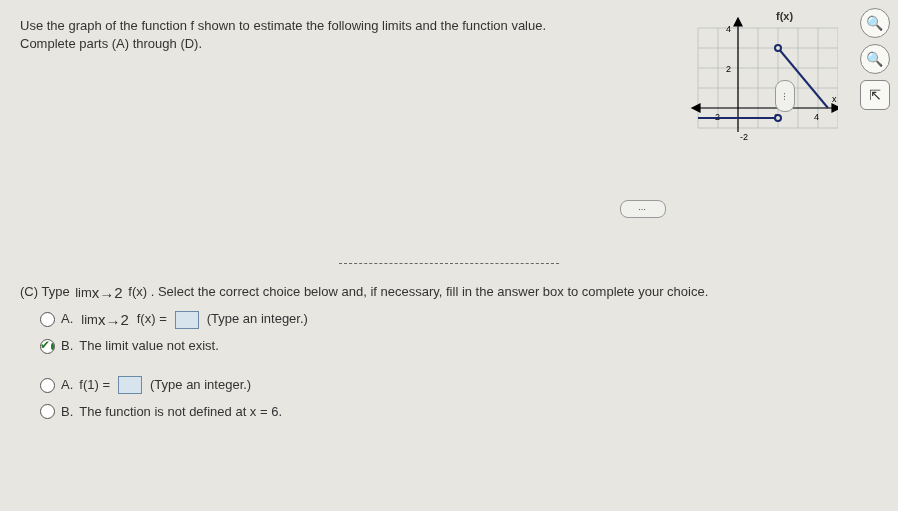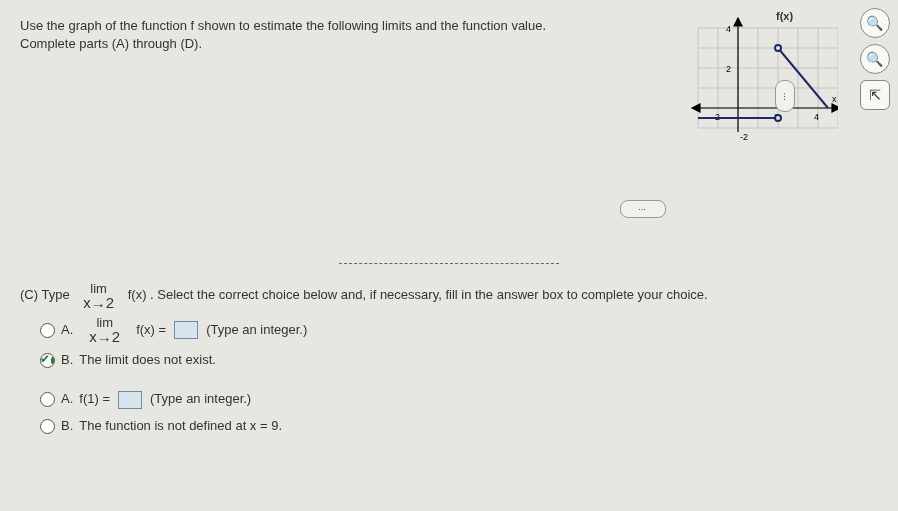--- a/index.html
+++ b/index.html
@@ -119,25 +119,25 @@
   .radio.checked::after {
     content: "";
     width: 7px;
     height: 7px;
     background: #2a7a2a;
     border-radius: 50%;
   }
   .check { color:#2a7a2a; font-size:12px; position:relative; left:-1px; top:-1px;}
   .sub-stack {
     display: inline-flex;
-    flex-direction: column;
+    flex-direction: row;
     align-items: center;
     line-height: 1;
     vertical-align: middle;
-    margin: 0 10px;
+    margin: 0 2px;
   }
   .sub-stack .top { font-size: 13px; }
   .sub-stack .bot { font-size: 15px; }
   .answer-box {
     display: inline-block;
     width: 22px;
     height: 16px;
     background: #d7e4ee;
     border: 1px solid #6a8aa5;
     vertical-align: middle;
@@ -226,33 +226,33 @@
       <span>f(x) =</span>
       <span class="answer-box"></span>
       <span>(Type an integer.)</span>
     </div>
 
     <div class="choice-row">
       <span class="radio checked">
           <span class="check">✔</span>
         </span>
       <span>B.</span>
-      <span>The limit does not exist.</span>
+      <span>The limit value not exist.</span>
     </div>
   </div>
 
   <div class="part">
 
     <div class="choice-row">
       <span class="radio"></span>
       <span>A.</span>
       <span>f(1) =</span>
       <span class="answer-box"></span>
       <span>(Type an integer.)</span>
     </div>
 
     <div class="choice-row">
       <span class="radio"></span>
       <span>B.</span>
-      <span>The function is not defined at x = 9.</span>
+      <span>The function is not defined at x = 6.</span>
     </div>
   </div>
 </div>
 
 </body></html>

